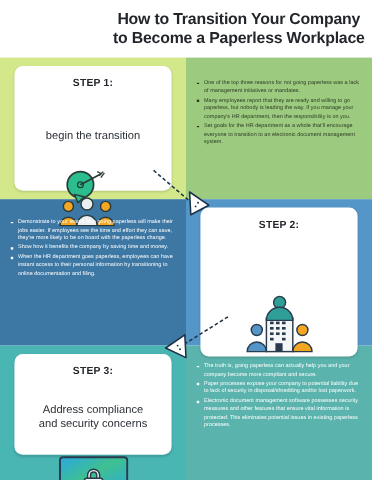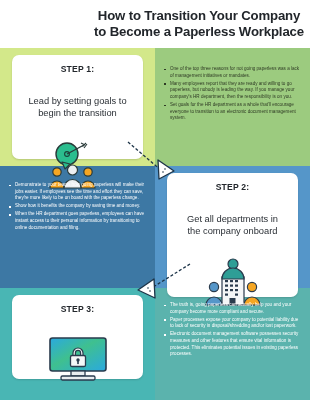--- a/index.html
+++ b/index.html
@@ -120,21 +120,21 @@
   </div>
 
   <div class="band" id="band3">
     <div class="half half-l"></div>
     <div class="half half-r"></div>
   </div>
 
   <div class="card" id="card1">
     <div class="step-no">STEP 1:</div>
     <div class="step-title">
-      <span>Lead by setting goals to</span><br>
+      <br>
       <span>begin the transition</span>
     </div>
     <div class="art">
 
       <svg width="70" height="50" viewBox="0 0 70 50">
 
         <path d="M24 4 a11 11 0 1 1 0 22 a11 11 0 1 1 0 -22 z" fill="#2bbd8e" stroke="#2a3b3a" stroke-width="1.4"></path>
         <path d="M19 23 l3 7 l5 -5 z" fill="#2bbd8e" stroke="#2a3b3a" stroke-width="1.2" stroke-linejoin="round"></path>
         <circle cx="24" cy="15" r="2.4" fill="none" stroke="#18413a" stroke-width="1.1"></circle>
         <line x1="24" y1="15" x2="41" y2="6" stroke="#2a3b3a" stroke-width="1.4"></line>
@@ -164,24 +164,20 @@
     <svg width="70" height="46" viewBox="0 0 70 46">
       <line x1="2" y1="2" x2="36" y2="31" stroke="#1d3448" stroke-width="1.3" stroke-dasharray="3 2"></line>
       <path d="M32 20 L48 31 L33 39 Z" fill="#ffffff" stroke="#1d3448" stroke-width="1.3" stroke-linejoin="round"></path>
       <circle cx="39" cy="29" r="0.8" fill="#1d3448"></circle>
       <circle cx="37" cy="32" r="0.8" fill="#1d3448"></circle>
     </svg>
   </div>
 
   <div class="card" id="card2">
     <div class="step-no">STEP 2:</div>
-    <div class="step-title">
-      <span>Get all departments in</span><br>
-      <span>the company onboard</span>
-    </div>
     <div class="art">
       <svg width="72" height="52" viewBox="0 0 72 52">
 
         <rect x="25" y="20" width="22" height="28" fill="#f4f6f7" stroke="#2a3b4d" stroke-width="1.2"></rect>
         <g fill="#2a3b4d">
           <rect x="28" y="23" width="3" height="2.2"></rect>
             <rect x="33" y="23" width="3" height="2.2"></rect>
             <rect x="38" y="23" width="3" height="2.2"></rect>
           <rect x="28" y="27.5" width="3" height="2.2"></rect>
             <rect x="33" y="27.5" width="3" height="2.2"></rect>
@@ -220,20 +216,24 @@
     <svg width="78" height="46" viewBox="0 0 78 46">
       <line x1="72" y1="2" x2="32" y2="27" stroke="#1d3448" stroke-width="1.3" stroke-dasharray="3 2"></line>
       <path d="M36 17 L20 28 L37 36 Z" fill="#ffffff" stroke="#1d3448" stroke-width="1.3" stroke-linejoin="round"></path>
       <circle cx="30" cy="26" r="0.8" fill="#1d3448"></circle>
       <circle cx="32" cy="29" r="0.8" fill="#1d3448"></circle>
     </svg>
   </div>
 
   <div class="card" id="card3">
     <div class="step-no">STEP 3:</div>
+    <div class="step-title">
+      <span>Address compliance</span><br>
+      <span>and security concerns</span>
+    </div>
     <div class="art">
       <svg width="74" height="46" viewBox="0 0 74 46">
         <defs>
           <linearGradient id="scr" x1="0" y1="0" x2="1" y2="1">
             <stop offset="0%" stop-color="#2aa9e0"></stop>
             <stop offset="45%" stop-color="#3fc08f"></stop>
             <stop offset="100%" stop-color="#2aa9e0"></stop>
           </linearGradient>
         </defs>
         <rect x="9" y="2" width="56" height="33" rx="2.5" fill="url(#scr)" stroke="#2a3b4d" stroke-width="1.6"></rect>

